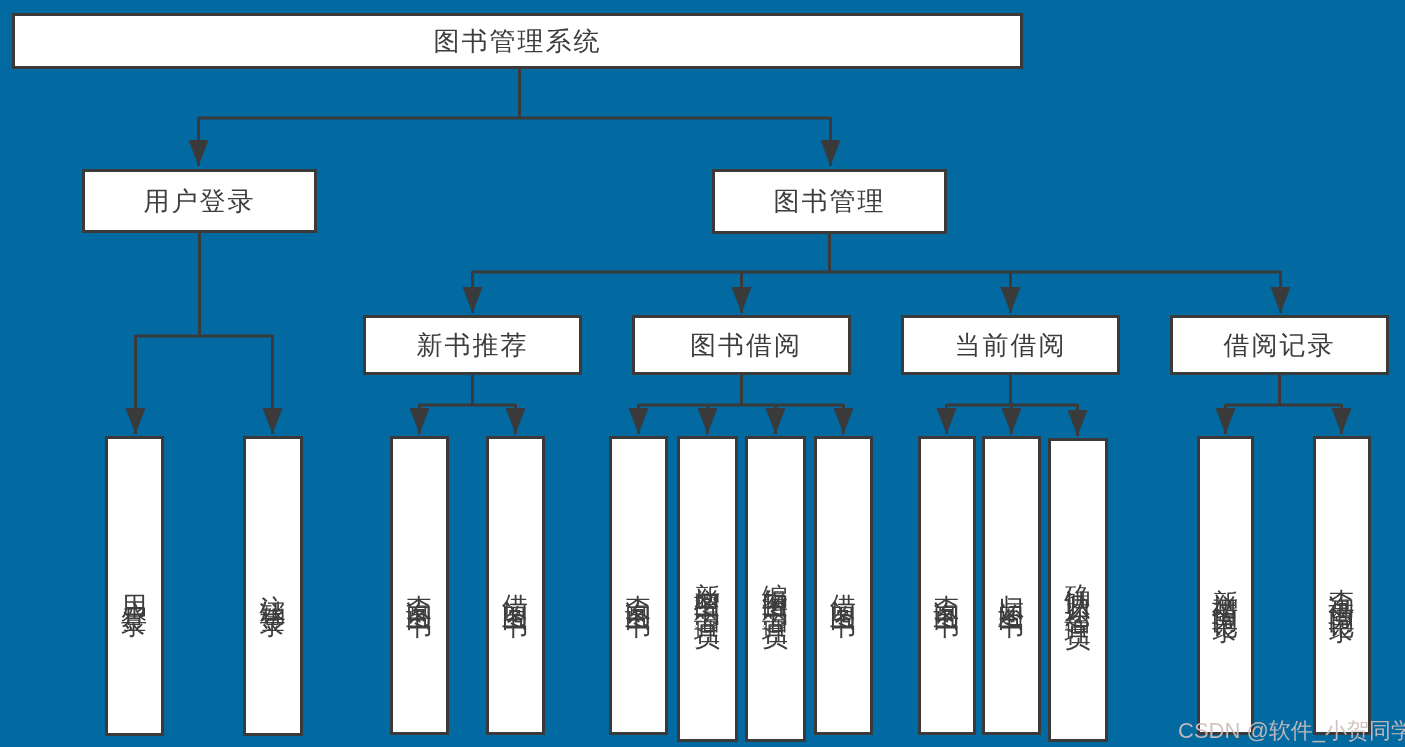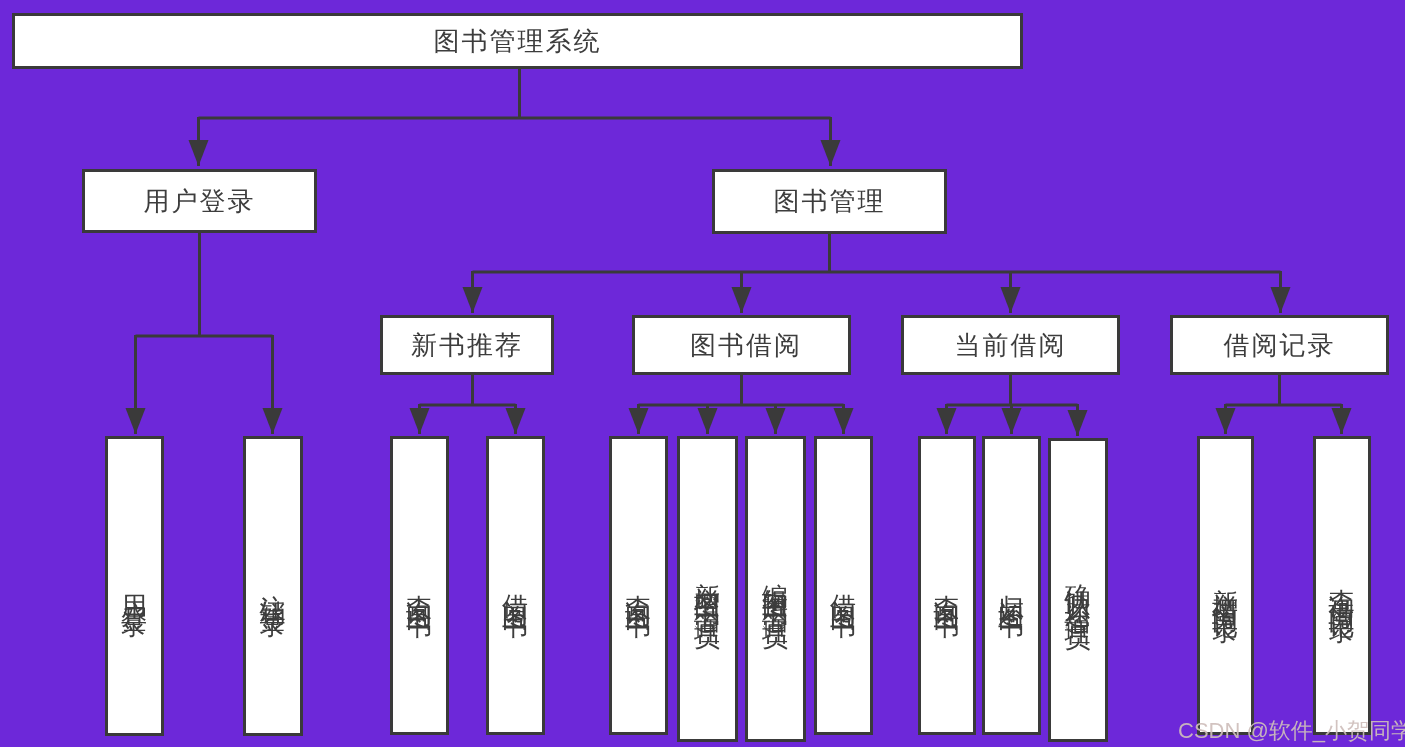--- a/index.html
+++ b/index.html
@@ -1,20 +1,20 @@
 <!DOCTYPE html>
 <html><head>
 <meta charset="utf-8">
 <style>
   html, body { margin: 0; padding: 0; background: #ffffff; }
   .canvas {
     position: relative;
     width: 1405px;
     height: 747px;
-    background: #6d28d9;
+    background: #0369a1;
     font-family: "Liberation Sans", "DejaVu Sans", sans-serif;
     overflow: hidden;
   }
   .connectors {
     position: absolute;
     left: 0; top: 0;
     width: 1405px; height: 747px;
   }
   .box {
     position: absolute;
@@ -115,21 +115,21 @@
     <span>图书管理</span>
   </div>
 
   <div class="box vbox" style="left:105px; top:436px; width:59px; height:300px;">
     <span class="vlabel">用户登录</span>
   </div>
   <div class="box vbox" style="left:243px; top:436px; width:60px; height:300px;">
     <span class="vlabel">注销登录</span>
   </div>
 
-  <div class="box" style="left:363px; top:315px; width:174px; height:60px;margin-left:17px;">
+  <div class="box" style="left:363px; top:315px; width:219px; height:60px;">
     <span>新书推荐</span>
   </div>
   <div class="box" style="left:632px; top:315px; width:219px; height:60px;padding-left:9px;">
     <span>图书借阅</span>
   </div>
   <div class="box" style="left:901px; top:315px; width:219px; height:60px;">
     <span>当前借阅</span>
   </div>
   <div class="box" style="left:1170px; top:315px; width:219px; height:60px;">
     <span>借阅记录</span>

